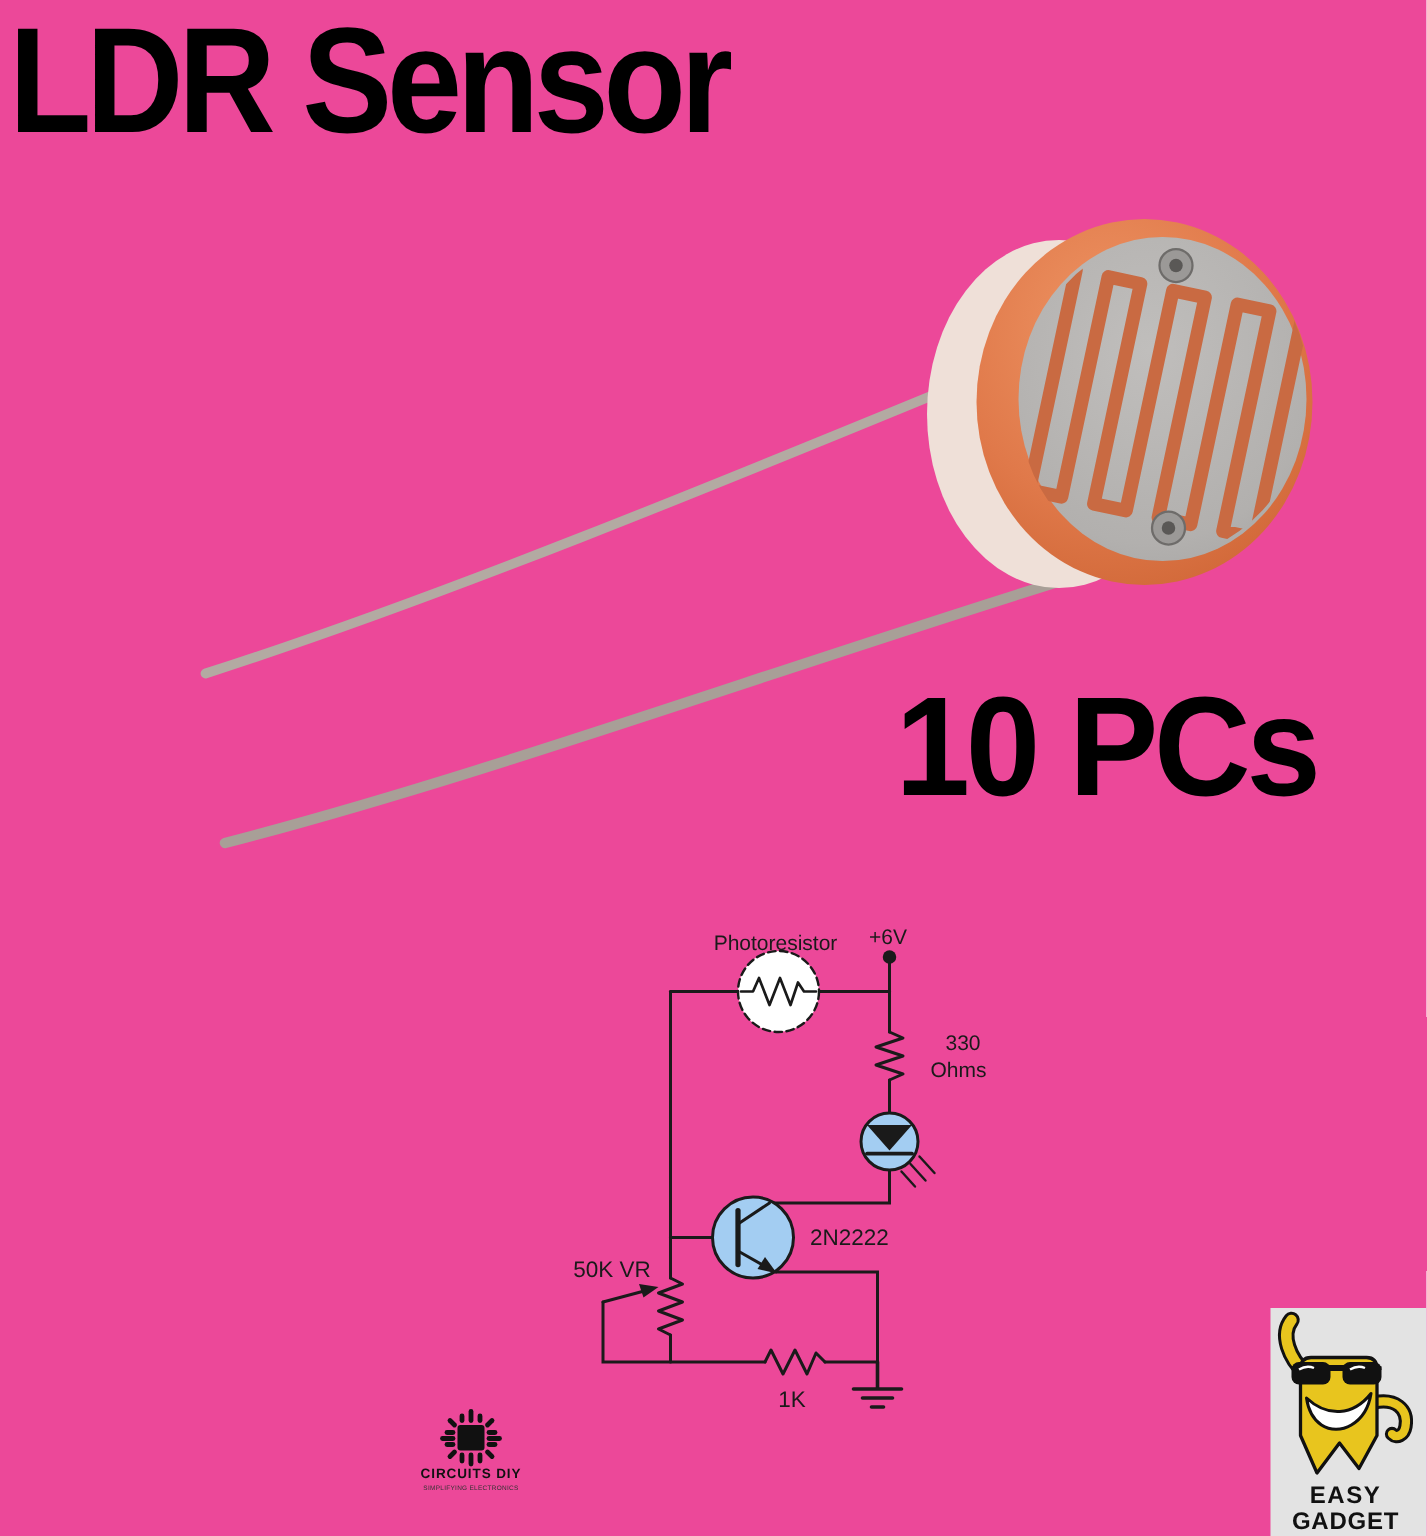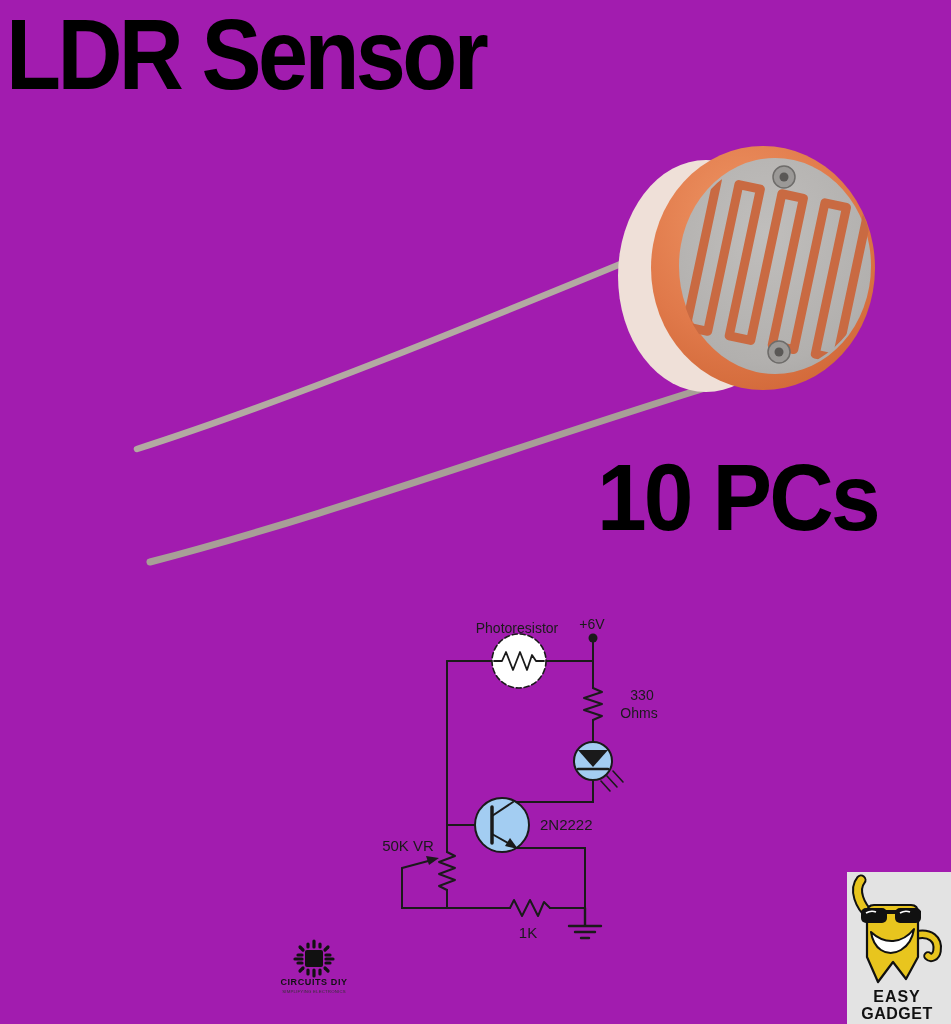--- a/index.html
+++ b/index.html
@@ -1,17 +1,17 @@
 <!DOCTYPE html>
 <html><head>
 <meta charset="utf-8">
 <style>
   html,body{margin:0;padding:0;background:#fff;}
   #stage{
-    position:relative;width:951px;height:1024px;background:#a21caf;overflow:hidden;
+    position:relative;width:951px;height:1024px;background:#ec4899;overflow:hidden;
     font-family:"Liberation Sans",sans-serif;color:#000;
   }
   .abs{position:absolute;}
   .title{
     left:6px;top:12px;font-size:100px;font-weight:bold;letter-spacing:-4px;
     line-height:0.85;transform:scaleX(0.90);transform-origin:left top;white-space:nowrap;
   }
   .qty{
     left:597px;top:456px;font-size:94px;font-weight:bold;letter-spacing:-3px;
     line-height:0.9;transform:scaleX(0.95);transform-origin:left top;white-space:nowrap;

